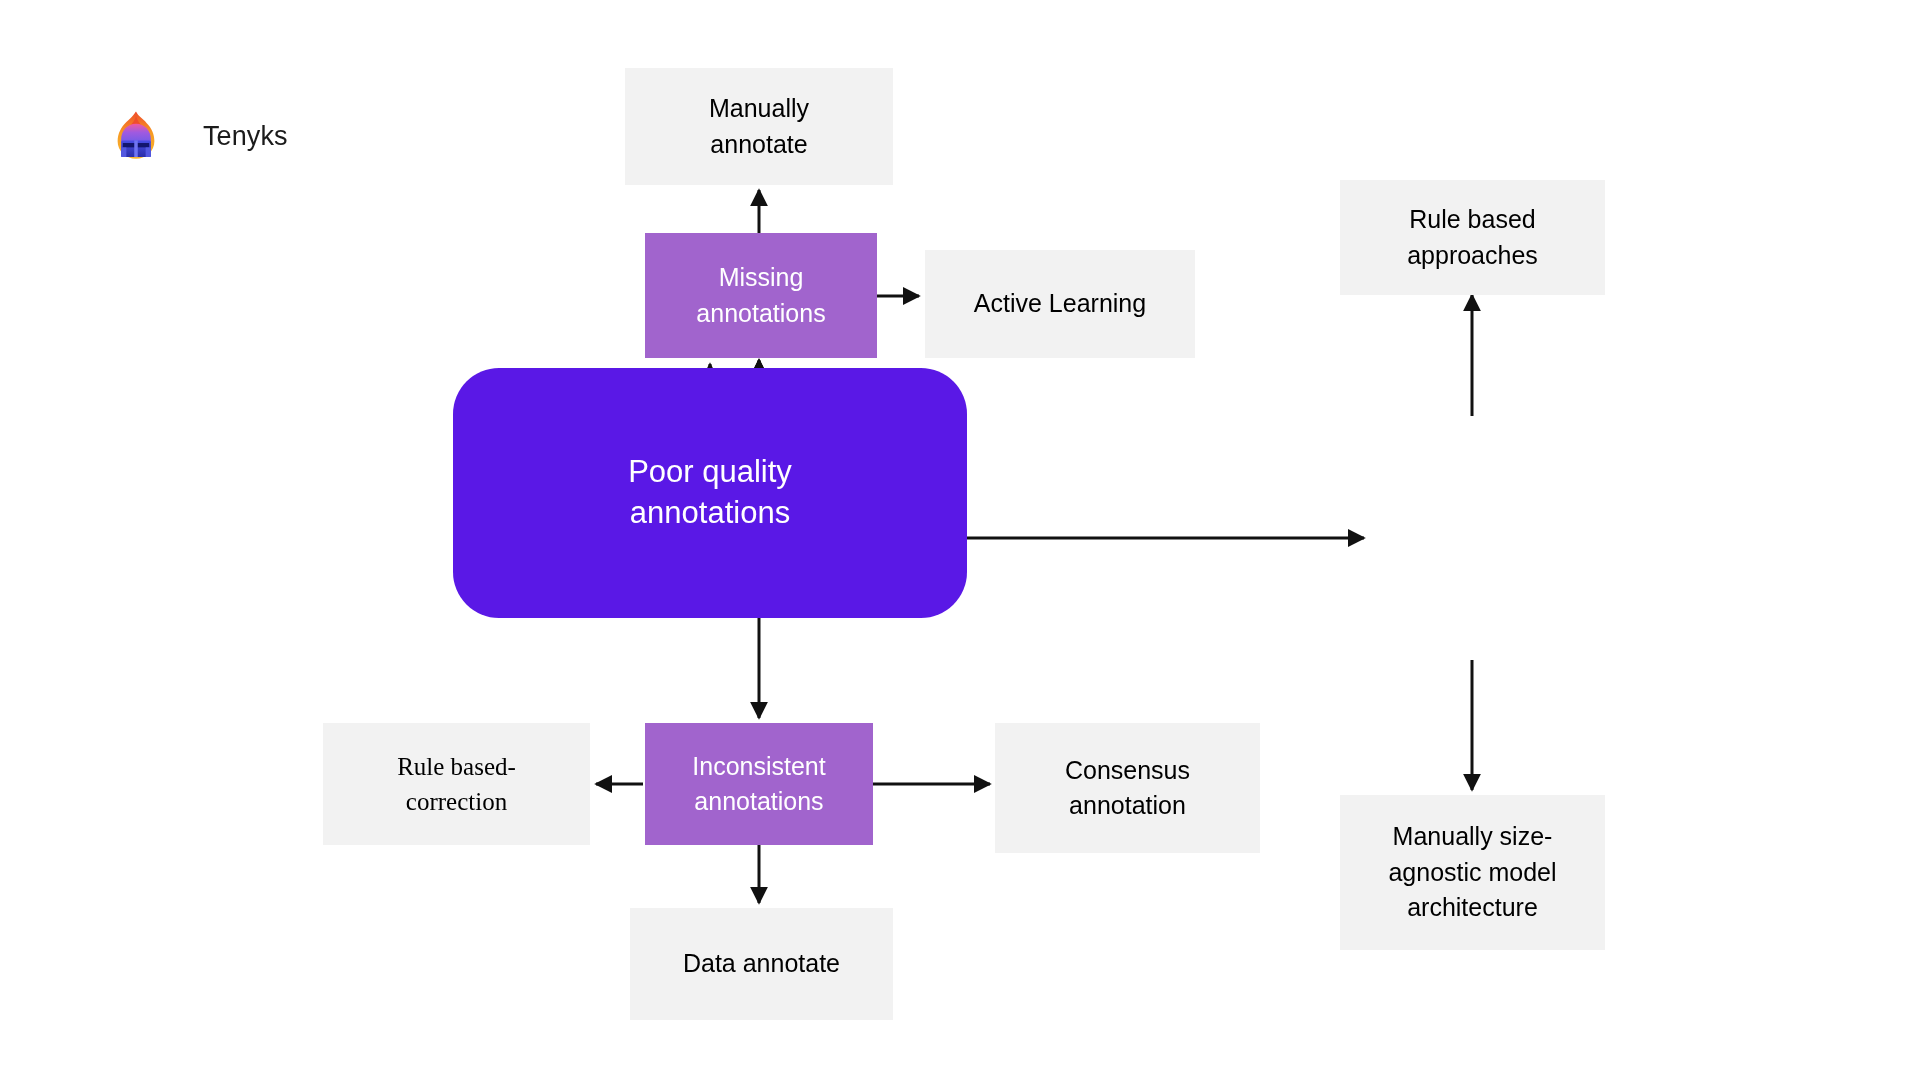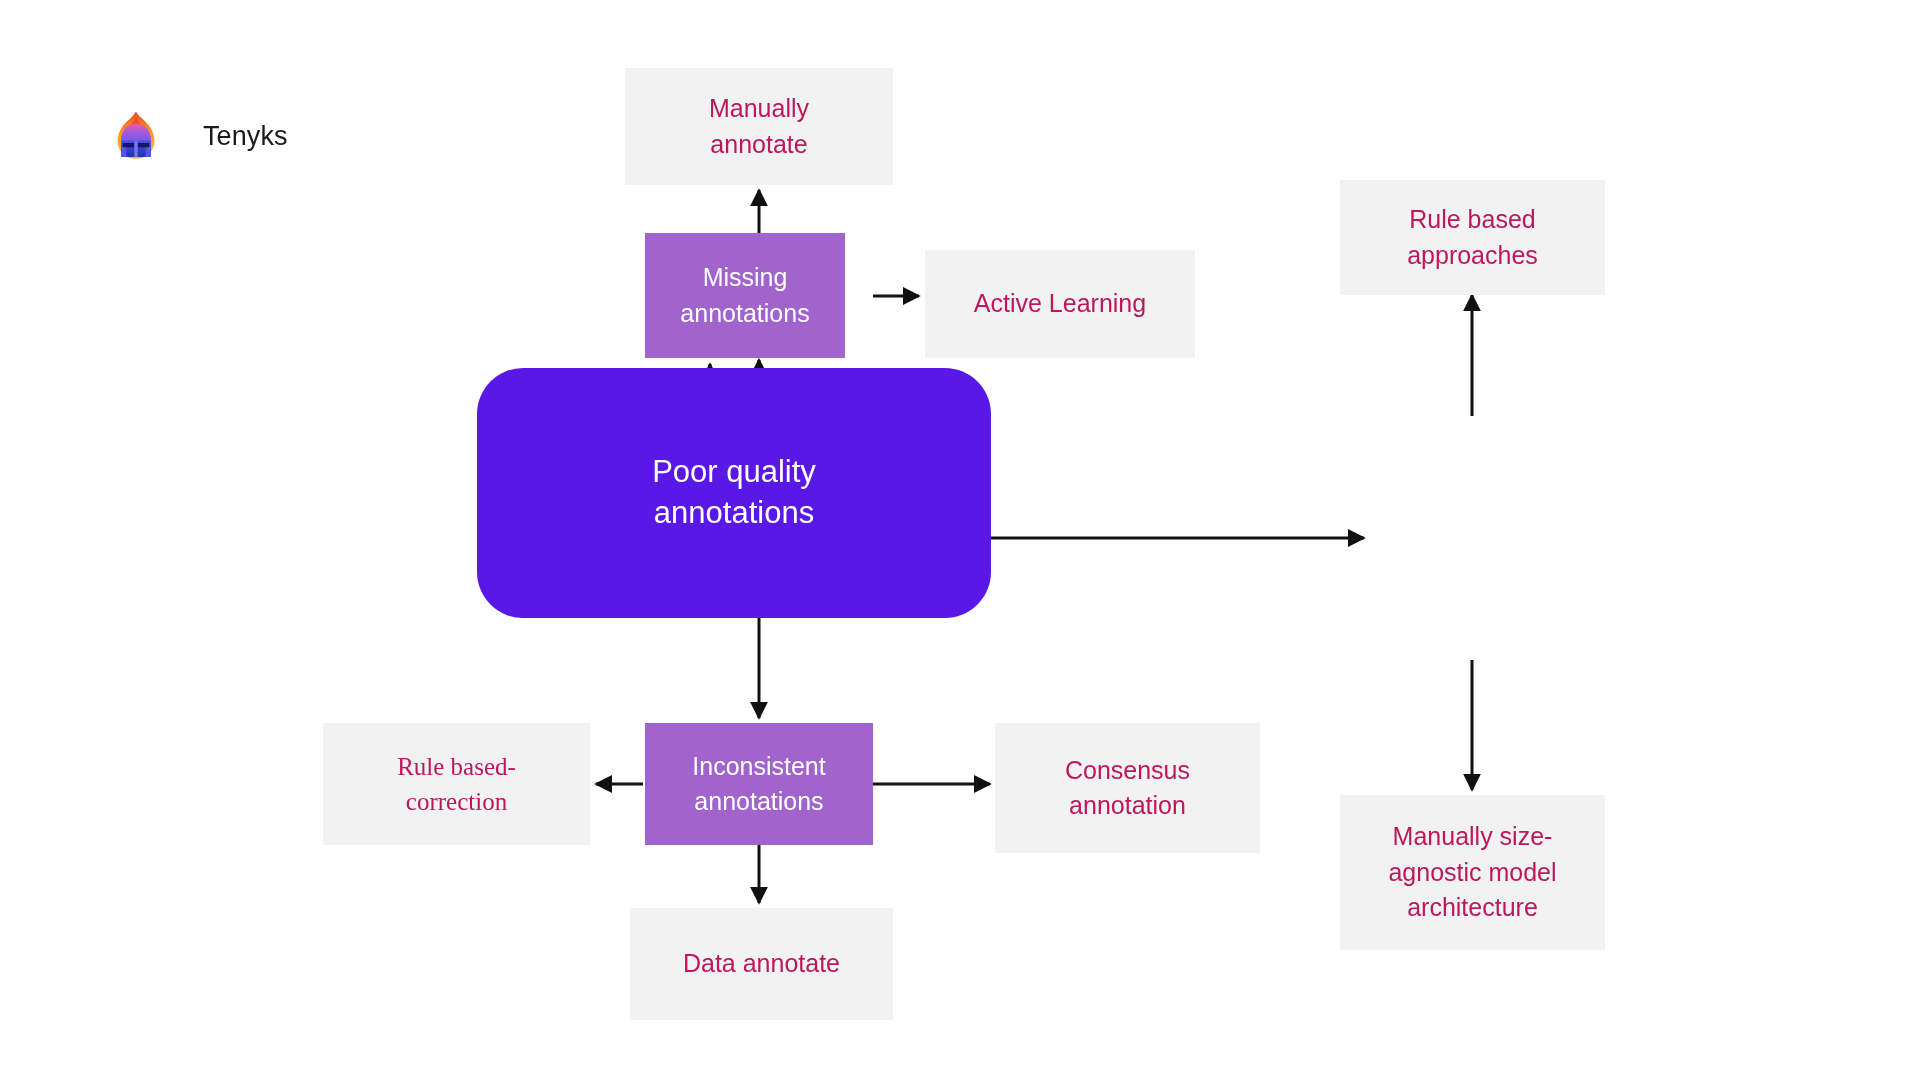--- a/index.html
+++ b/index.html
@@ -48,35 +48,34 @@
     display: flex;
     align-items: center;
     justify-content: center;
     text-align: center;
     line-height: 1.42;
     white-space: pre-line;
     padding: 4px 10px;
   }
   .node.gray {
     background: #f2f2f2;
-    color: #be185d;
+    color: #000000;
     font-size: 25px;
   }
   .node.purple {
     background: #a164cd;
     color: #ffffff;
     font-size: 25px;
   }
   .node.root {
     background: #5a18e6;
     color: #ffffff;
     font-size: 31px;
     border-radius: 46px;
     line-height: 1.32;
-    margin-left: 24px;
   }
 
   
   #edges {
     position: absolute;
     left: 0;
     top: 0;
     width: 1920px;
     height: 1080px;
     pointer-events: none;
@@ -204,21 +203,21 @@
     </g>
     <g stroke="#111111" stroke-width="3" fill="none">
       <line x1="759" y1="368" x2="759" y2="364"></line>
     </g>
   <line x1="710" y1="368" x2="710" y2="364" stroke="#111111" stroke-width="3" marker-end="url(#arrow2)"></line>
     </svg>
 
   <div class="node gray" style="left:625px; top:68px; width:268px; height:117px;">Manually
 annotate</div>
 
-  <div class="node purple" style="left:645px; top:233px; width:200px; height:125px;">Missing
+  <div class="node purple" style="left:645px; top:233px; width:232px; height:125px;">Missing
 annotations</div>
 
   <div class="node gray" style="left:925px; top:250px; width:270px; height:108px;">Active Learning</div>
 
   <div class="node gray" style="left:1340px; top:180px; width:265px; height:115px;">Rule based
 approaches</div>
 
   <div class="node root" style="left:453px; top:368px; width:514px; height:250px;">Poor quality
 annotations</div>
 

